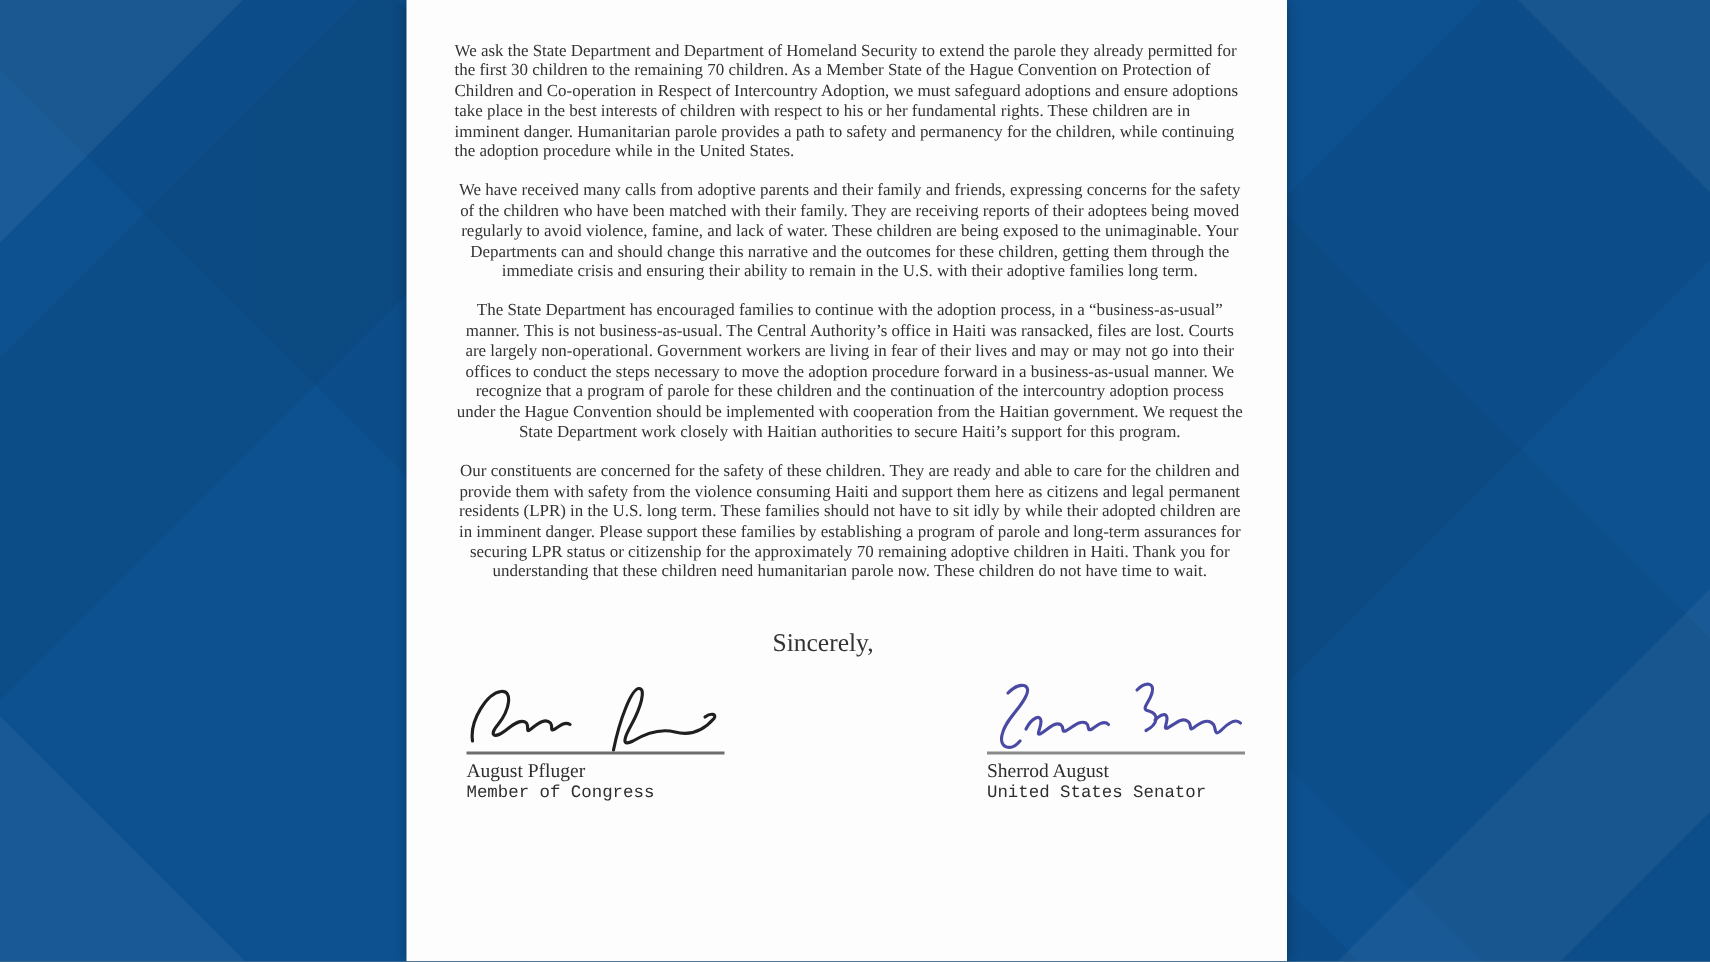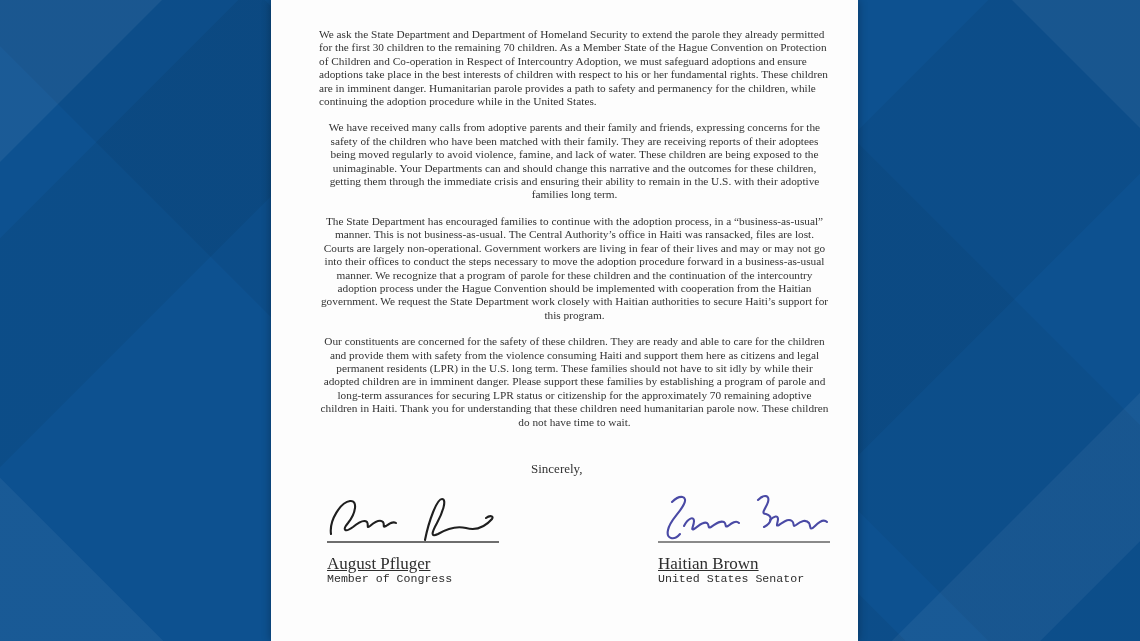--- a/index.html
+++ b/index.html
@@ -14,33 +14,33 @@
     background-image:
       linear-gradient(135deg, rgba(255,255,255,.06) 0px 114px, rgba(255,255,255,0) 115px 168px, rgba(0,0,0,.055) 169px 330px, rgba(0,0,0,0) 331px 870px),
       linear-gradient(45deg, rgba(255,255,255,.05) 0px 115px, rgba(255,255,255,0) 116px 420px, rgba(0,0,0,.05) 421px 640px, rgba(0,0,0,0) 641px),
       linear-gradient(225deg, rgba(255,255,255,.05) 0px 90px, rgba(255,255,255,0) 91px 300px, rgba(0,0,0,.045) 301px 560px, rgba(0,0,0,0) 561px),
       linear-gradient(315deg, rgba(0,0,0,0) 0px 70px, rgba(255,255,255,.05) 71px 175px, rgba(255,255,255,0) 176px 330px, rgba(0,0,0,.05) 331px 560px, rgba(0,0,0,0) 561px);
   }
   .paper {
     position:absolute; left:271px; top:0; width:587px; height:641px;
     background:#fdfdfd;
     box-shadow:0 0 9px rgba(0,0,0,.32);
-    padding:28px 28px 0 48px; box-sizing:border-box;
+    padding:28px 28px 0 32px; box-sizing:border-box;
     color:#333;
   }
   p.para { margin:0; font-size:11.3px; line-height:13.4px; text-align:left; }
   .para + .para { margin-top:13px;text-align:center; }
-  .closing { margin:33px 0 0 212px; font-size:13px; line-height:14px; }
+  .closing { margin:33px 0 0 212px; font-size:17px; line-height:14px; }
   .sig-row { display:flex; justify-content:space-between; margin-top:18px; }
   .sig-block { width:172px; }
   .sig-block.left { margin-left:8px; }
   .sig-svg { display:block; }
   .sig-line { border-bottom:2px solid #6e6e6e; margin-top:-5px; }
   .sig-line.grey { border-bottom-color:#8a8a8a; }
-  .sig-name { margin-top:13px; font-size:17px; line-height:15px; color:#2e2e2e;text-decoration:underline; }
+  .sig-name { margin-top:3px; font-size:13px; line-height:15px; color:#2e2e2e; }
   .sig-title { font-size:11.6px; line-height:15px; color:#2e2e2e;font-family:Liberation Mono, monospace; }
 </style>
 </head>
 <body>
 
 <div class="stage">
   <div class="bg-pattern"></div>
 
   <div class="paper">
     <p class="para">We ask the State Department and Department of Homeland Security to extend the parole they already permitted for the first 30 children to the remaining 70 children. As a Member State of the Hague Convention on Protection of Children and Co-operation in Respect of Intercountry Adoption, we must safeguard adoptions and ensure adoptions take place in the best interests of children with respect to his or her fundamental rights. These children are in imminent danger. Humanitarian parole provides a path to safety and permanency for the children, while continuing the adoption procedure while in the United States.</p>
@@ -67,19 +67,19 @@
       <div class="sig-block">
         <svg class="sig-svg" width="172" height="52" viewBox="0 0 172 52">
           <g fill="none" stroke="#4a4aa5" stroke-width="2.1" stroke-linecap="round">
             <path d="M14 8 C22 0 30 2 26 10 C22 19 12 26 10 36 C8 45 16 47 22 40"></path>
             <path d="M26 32 C30 24 36 22 36 27 C36 32 32 37 36 35 C41 32 45 27 49 29 C52 31 49 35 53 33 C58 30 62 26 66 28 C69 30 66 34 70 32 C74 29 78 26 81 29"></path>
             <path d="M100 6 C106 0 112 1 110 8 C108 15 102 19 108 20 C115 22 114 29 106 33"></path>
             <path d="M112 26 C116 22 120 21 120 25 C120 29 117 33 121 31 C126 28 130 24 134 27 C137 29 134 34 138 31 C143 27 148 25 151 29 C153 32 151 38 157 32 C162 27 166 25 169 28"></path>
           </g>
         </svg>
         <div class="sig-line grey"></div>
-        <div class="sig-name">Haitian Brown</div>
+        <div class="sig-name">Sherrod August</div>
         <div class="sig-title">United States Senator</div>
       </div>
 
     </div>
   </div>
 </div>
 
 </body></html>

